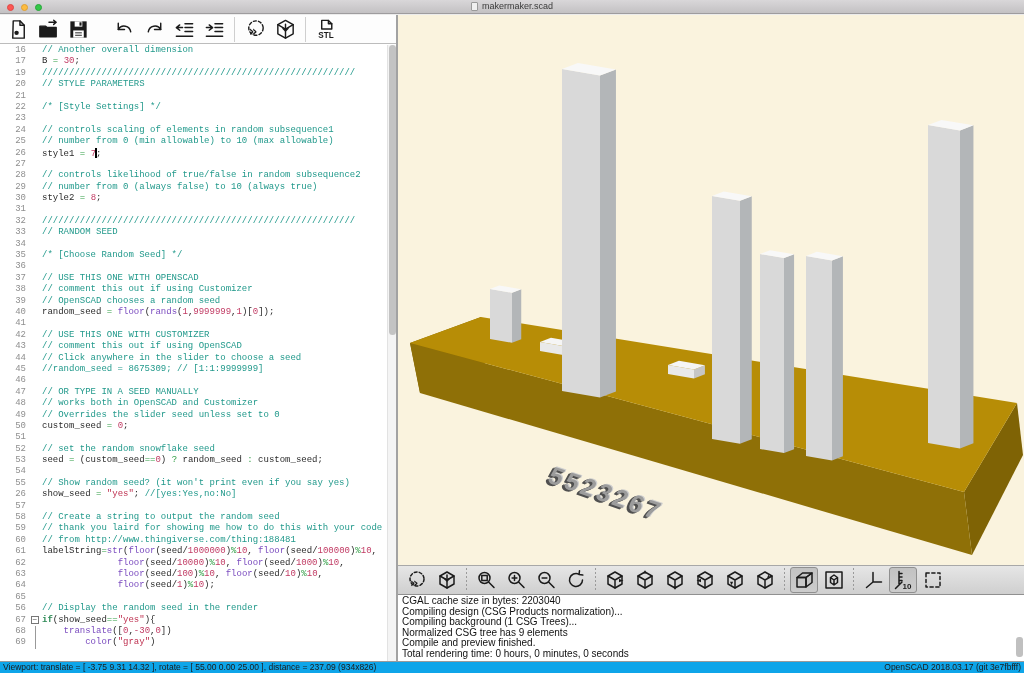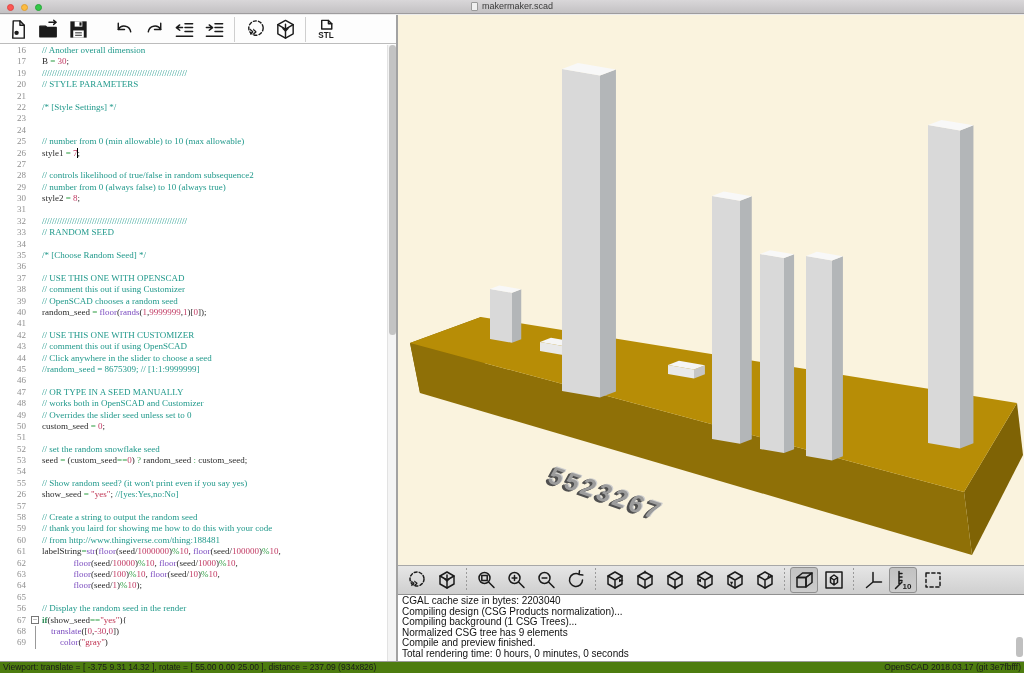--- a/index.html
+++ b/index.html
@@ -25,21 +25,21 @@
   .etoolbar { position:absolute; left:0; top:0; width:396px; height:29px; background:#fdfdfd;
     border-bottom:1px solid #bcbcbc; display:flex; align-items:center; padding-left:3px; }
   .etoolbar .tbtn { width:30px; height:27px; display:flex; align-items:center; justify-content:center;
     background:transparent; border:none; padding:0; }
   .etoolbar .tbtn svg { width:23px; height:23px; }
   .tb-gap { width:16px; }
   .tb-sep { width:1px; height:25px; background:#cfcfcf; margin:0 5px; }
 
   
   .editor { position:absolute; left:0; top:30px; width:436px; height:616px; background:#fff;
-    font-family:Liberation Serif, serif; font-size:9px; line-height:11.4px;
+    font-family:Liberation Mono, monospace; font-size:9px; line-height:11.4px;
     overflow:hidden; }
   .line { height:11.4px; white-space:pre; display:flex; }
   .ln { width:30px; text-align:right; color:#8f8f8f; flex:none; padding-right:4px; }
   .foldm { width:12px; flex:none; position:relative; }
   .fold-box { position:absolute; left:1px; top:1px; width:8px; height:8px; border:1px solid #777;
     font-size:8px; line-height:6px; text-align:center; color:#555; background:#fff; }
   .fold-line { position:absolute; left:5px; top:0; bottom:0; width:1px; background:#999; }
   .code { white-space:pre; color:#2b2b2b; }
   .tk-c { color:#21998b;margin-top:14px; } .tk-n { color:#c13a63; } .tk-s { color:#bf3352; }
   .tk-o { color:#2f9e44; } .tk-f { color:#7a4bbf; } .tk-k { color:#2e8b57; font-weight:bold; }
@@ -65,21 +65,21 @@
   .vtoolbar .tbtn svg { width:22px; height:22px; }
   .v-sep { width:1px; height:24px; margin:0 4px;
     background-image:linear-gradient(#9a9a9a 50%, transparent 50%); background-size:1px 4px; }
 
   .console { position:absolute; left:398px; top:595px; width:626px; height:66px; background:#fff;
     font-size:10px; line-height:10.6px; color:#111; padding:1px 4px; overflow:hidden; }
   .cscroll { position:absolute; right:1px; width:7px; height:20px; border-radius:3px; background:#c0c0c0; }
 
   
   .statusbar { position:absolute; left:0; top:661px; width:1024px; height:12px;
-    background:#4d7c0f; border-top:1px solid #9a9a9a; font-size:8.5px; color:#1a1a1a; }
+    background:#0ea5e9; border-top:1px solid #9a9a9a; font-size:8.5px; color:#1a1a1a; }
   .statusbar .sl { position:absolute; left:3px; top:0px; }
   .statusbar .sr { position:absolute; right:3px; top:0px; }
 </style>
 </head>
 <body>
 
 <div class="app">
 
   <div class="titlebar">
     <span class="tl red"></span>
@@ -181,21 +181,21 @@
         </button>
       </div>
     <div class="editor" id="editor">
         <div class="line"><span class="ln">16</span><span class="foldm"></span><span class="code"><span class="tk-c">// Another overall dimension</span></span></div>
         <div class="line"><span class="ln">17</span><span class="foldm"></span><span class="code"><span class="tk-t">B </span><span class="tk-o">=</span><span class="tk-t"> </span><span class="tk-n">30</span><span class="tk-t">;</span></span></div>
         <div class="line"><span class="ln">19</span><span class="foldm"></span><span class="code"><span class="tk-c">//////////////////////////////////////////////////////////</span></span></div>
         <div class="line"><span class="ln">20</span><span class="foldm"></span><span class="code"><span class="tk-c">// STYLE PARAMETERS</span></span></div>
         <div class="line"><span class="ln">21</span><span class="foldm"></span><span class="code"></span></div>
         <div class="line"><span class="ln">22</span><span class="foldm"></span><span class="code"><span class="tk-c">/* [Style Settings] */</span></span></div>
         <div class="line"><span class="ln">23</span><span class="foldm"></span><span class="code"></span></div>
-        <div class="line"><span class="ln">24</span><span class="foldm"></span></div>
+        <div class="line"><span class="ln">24</span><span class="foldm"></span><span class="code"><span class="tk-c">// controls scaling of elements in random subsequence1</span></span></div>
         <div class="line"><span class="ln">25</span><span class="foldm"></span><span class="code"><span class="tk-c">// number from 0 (min allowable) to 10 (max allowable)</span></span></div>
         <div class="line"><span class="ln">26</span><span class="foldm"></span><span class="code"><span class="tk-t">style1 </span><span class="tk-o">=</span><span class="tk-t"> </span><span class="tk-n">7</span><span class="caret"></span><span class="tk-t">;</span></span></div>
         <div class="line"><span class="ln">27</span><span class="foldm"></span><span class="code"></span></div>
         <div class="line"><span class="ln">28</span><span class="foldm"></span><span class="code"><span class="tk-c">// controls likelihood of true/false in random subsequence2</span></span></div>
         <div class="line"><span class="ln">29</span><span class="foldm"></span><span class="code"><span class="tk-c">// number from 0 (always false) to 10 (always true)</span></span></div>
         <div class="line"><span class="ln">30</span><span class="foldm"></span><span class="code"><span class="tk-t">style2 </span><span class="tk-o">=</span><span class="tk-t"> </span><span class="tk-n">8</span><span class="tk-t">;</span></span></div>
         <div class="line"><span class="ln">31</span><span class="foldm"></span><span class="code"></span></div>
         <div class="line"><span class="ln">32</span><span class="foldm"></span><span class="code"><span class="tk-c">//////////////////////////////////////////////////////////</span></span></div>
         <div class="line"><span class="ln">33</span><span class="foldm"></span><span class="code"><span class="tk-c">// RANDOM SEED</span></span></div>
         <div class="line"><span class="ln">34</span><span class="foldm"></span><span class="code"></span></div>

